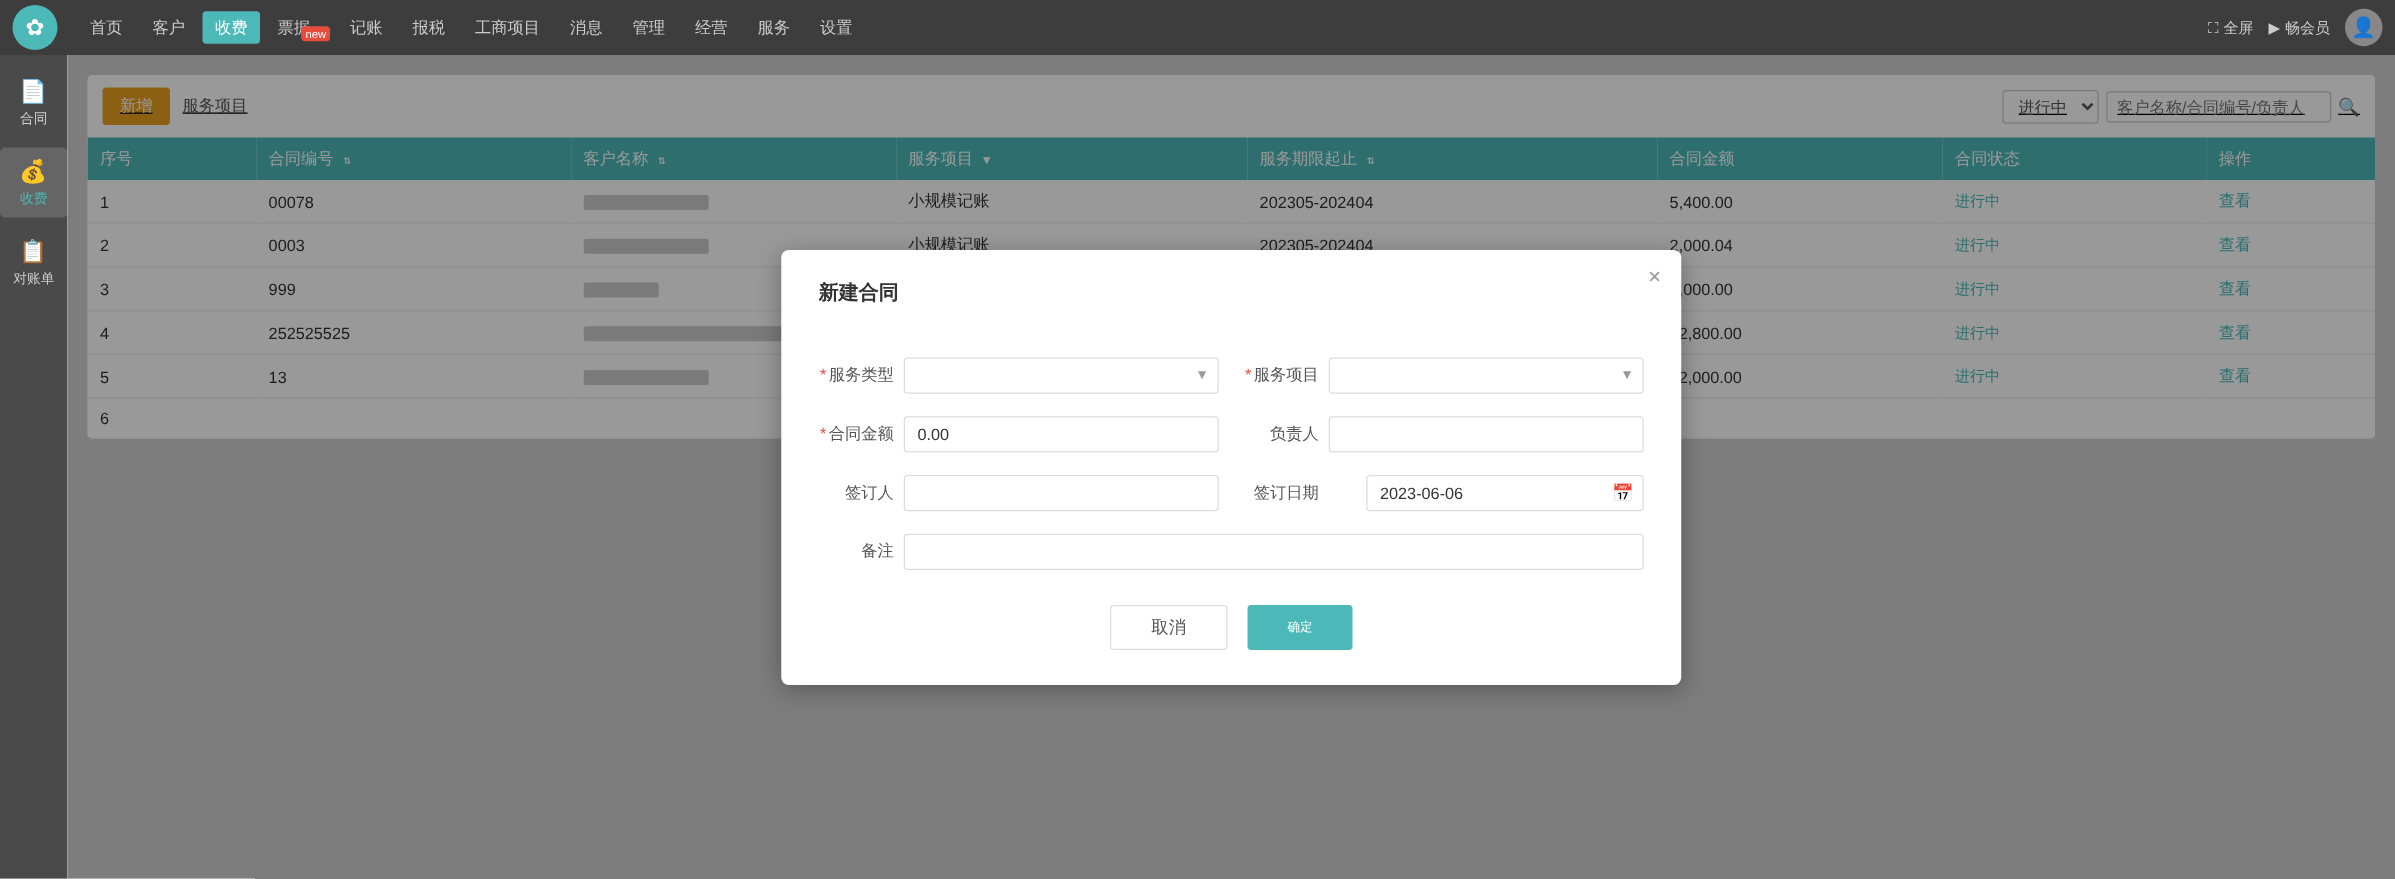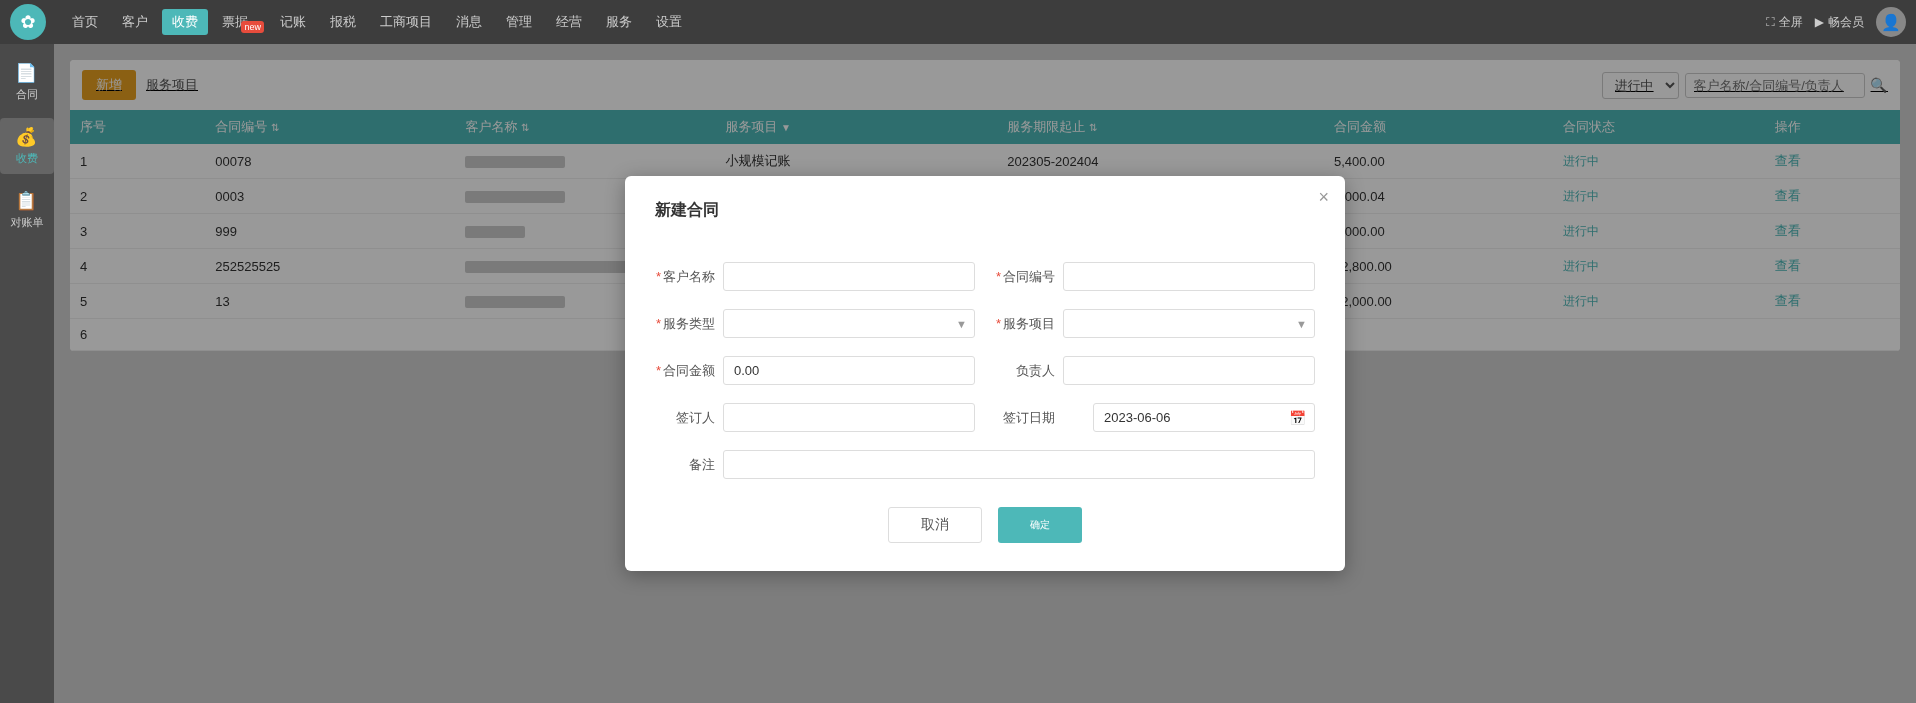--- a/index.html
+++ b/index.html
@@ -194,20 +194,21 @@
     }
     thead tr {
       background: #4db8b8;
       color: white;
     }
     thead th {
       padding: 8px 10px;
       text-align: left;
       font-weight: normal;
       white-space: nowrap;
+      font-family: Liberation Mono, monospace;
     }
     thead th .sort-icon { font-size: 10px; }
     tbody tr {
       border-bottom: 1px solid #eee;
       background: white;
     }
     tbody td {
       padding: 8px 10px;
       color: #333;
     }
@@ -541,34 +542,20 @@
           </tr>
         </tbody>
       </table>
     </div>
 
     <div class="modal-overlay">
       <div class="modal">
         <button class="modal-close">×</button>
         <div class="modal-title">新建合同</div>
 
-        <div class="form-row">
-          <div class="form-group">
-            <span class="form-label">
-              <span class="required-mark">*</span><span>客户名称</span>
-            </span>
-            <input class="form-input" type="text" style="">
-          </div>
-          <div class="form-group">
-            <span class="form-label">
-              <span class="required-mark">*</span><span>合同编号</span>
-            </span>
-            <input class="form-input" type="text" style="">
-          </div>
-        </div>
 
         <div class="form-row">
           <div class="form-group">
             <span class="form-label">
               <span class="required-mark">*</span><span>服务类型</span>
             </span>
             <div class="form-select-wrapper">
               <select class="form-select">
                 <option value=""></option>
               </select>

